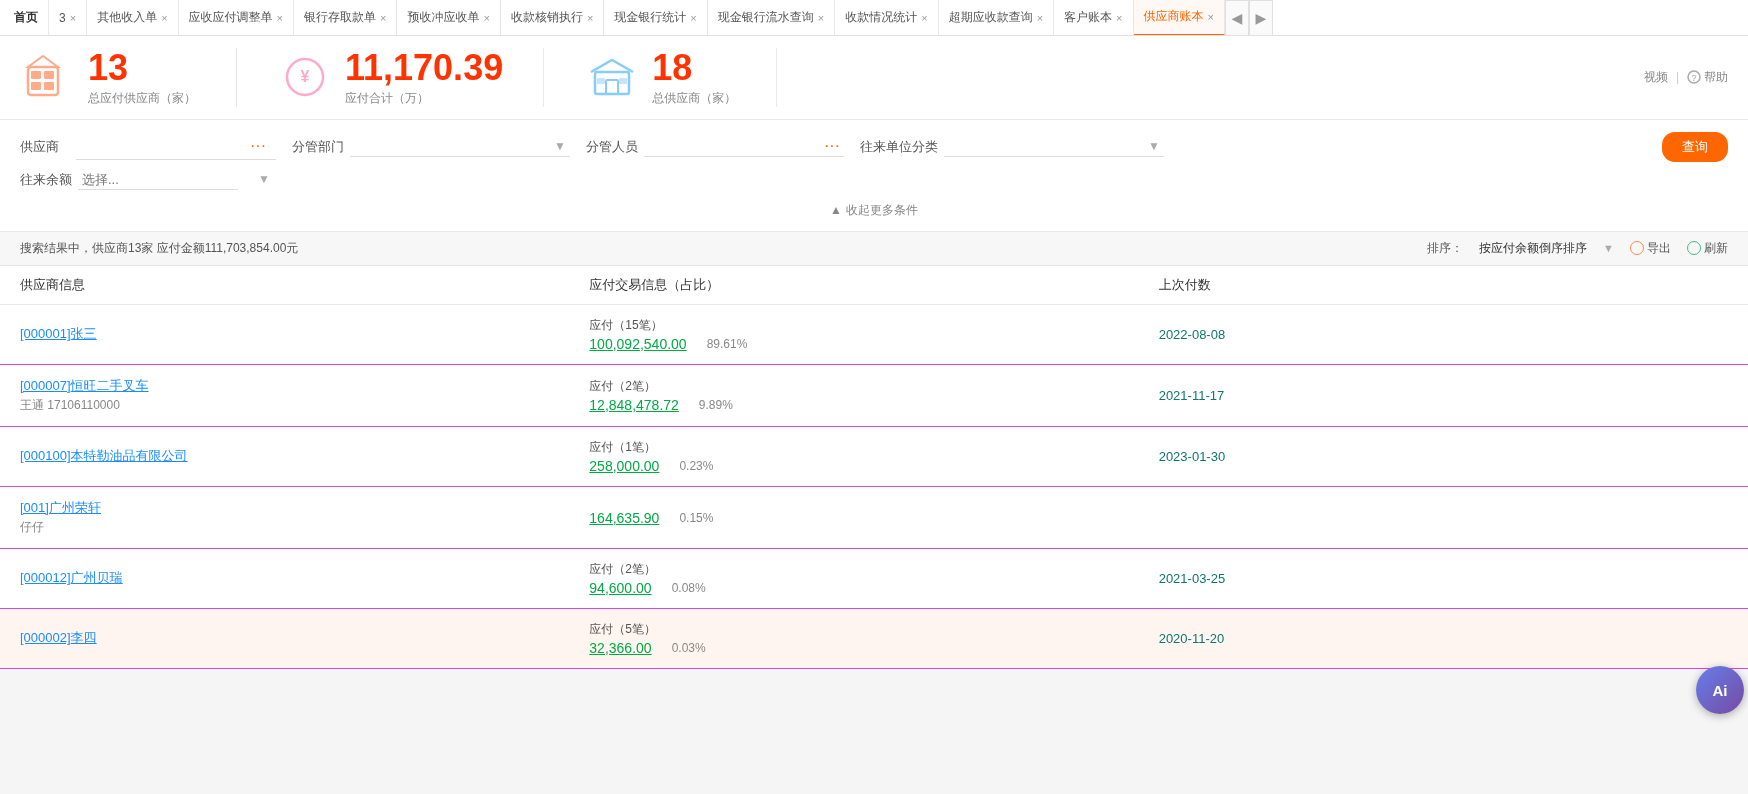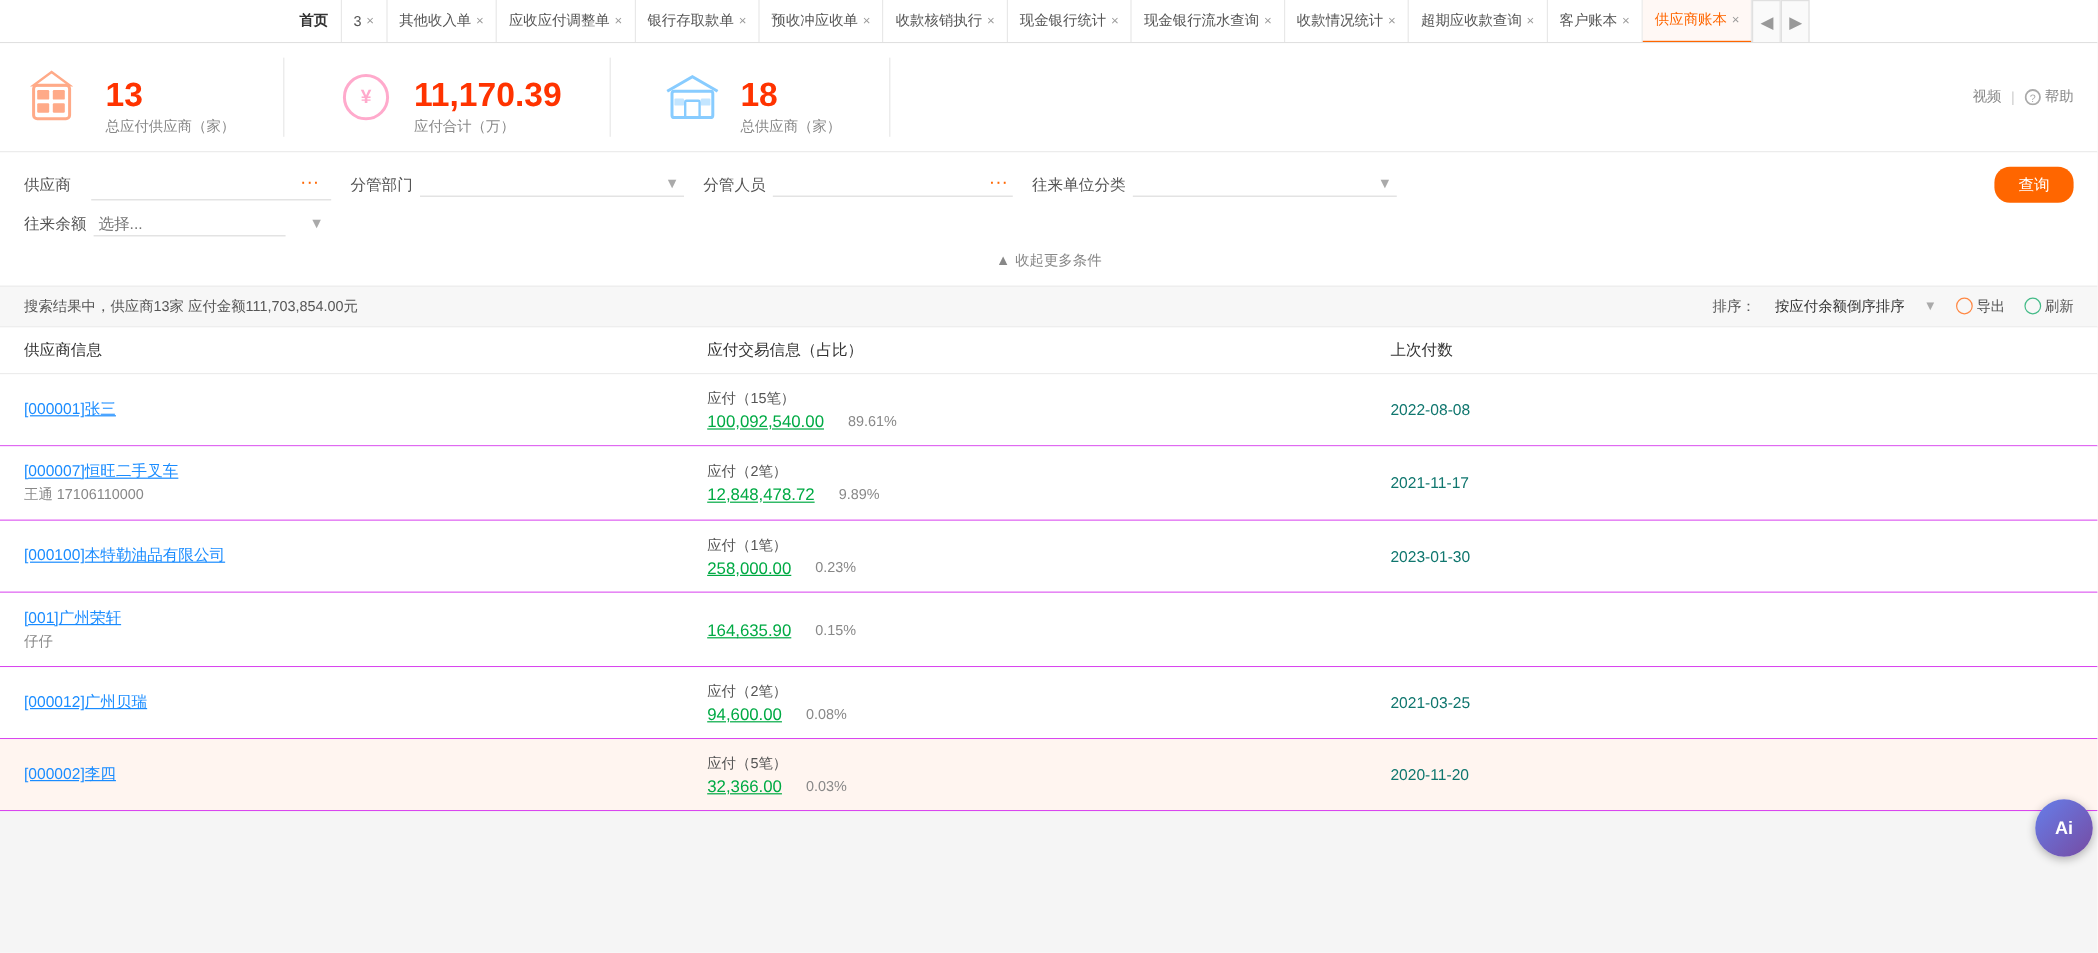--- a/index.html
+++ b/index.html
@@ -7,21 +7,20 @@
 
     
     .top-nav {
       display: flex;
       align-items: center;
       background: #fff;
       border-bottom: 1px solid #e0e0e0;
       height: 36px;
       padding: 0 4px;
       overflow: hidden;
-      justify-content: center;
     }
     .nav-tab {
       display: flex;
       align-items: center;
       padding: 0 10px;
       height: 36px;
       white-space: nowrap;
       cursor: pointer;
       font-size: 12px;
       color: #555;
@@ -80,25 +79,24 @@
       height: 56px;
       display: flex;
       align-items: center;
       justify-content: center;
       font-size: 28px;
     }
     .stat-icon.orange { color: #ffaa88; }
     .stat-icon.pink { color: #ffaacc; }
     .stat-icon.blue { color: #88ccff; }
     .stat-text .stat-value {
-      font-size: 28px;
+      font-size: 36px;
       font-weight: bold;
       color: #ff3300;
       line-height: 1.1;
-      margin-top: 16px;
     }
     .stat-text .stat-label {
       font-size: 12px;
       color: #888;
       margin-top: 2px;
     }
     .stat-spacer { flex: 1; }
     .top-links {
       font-size: 12px;
       color: #888;

